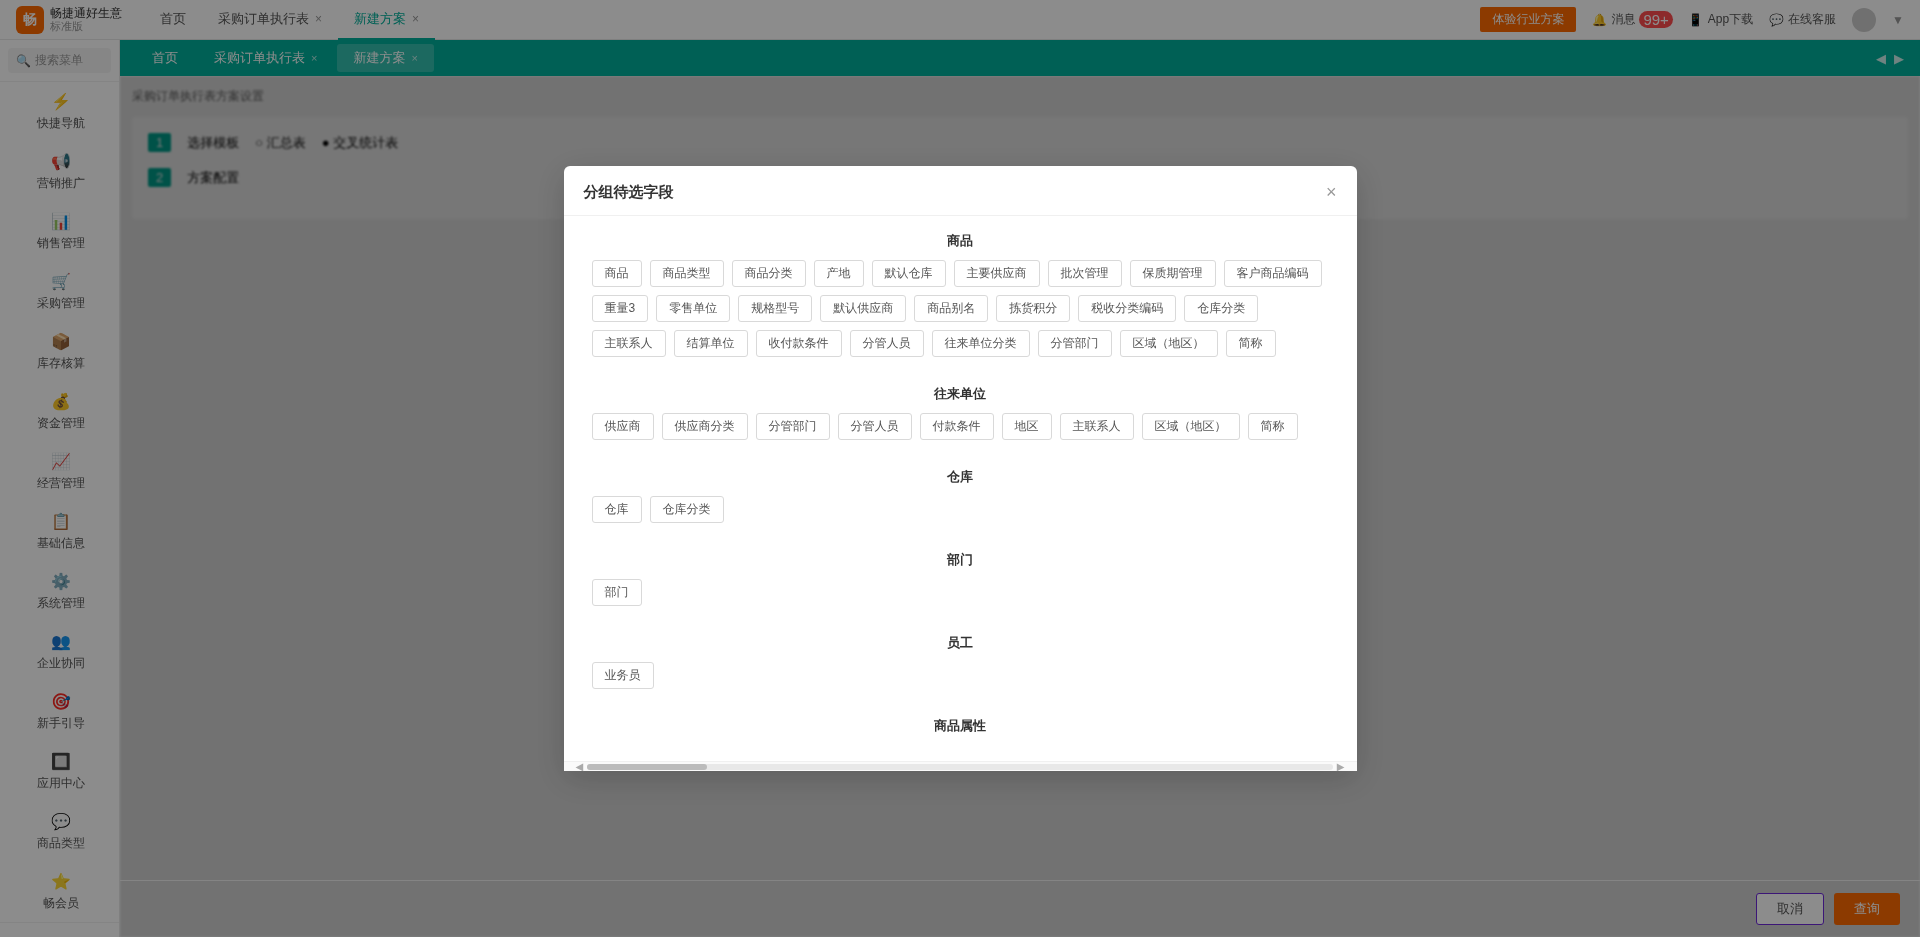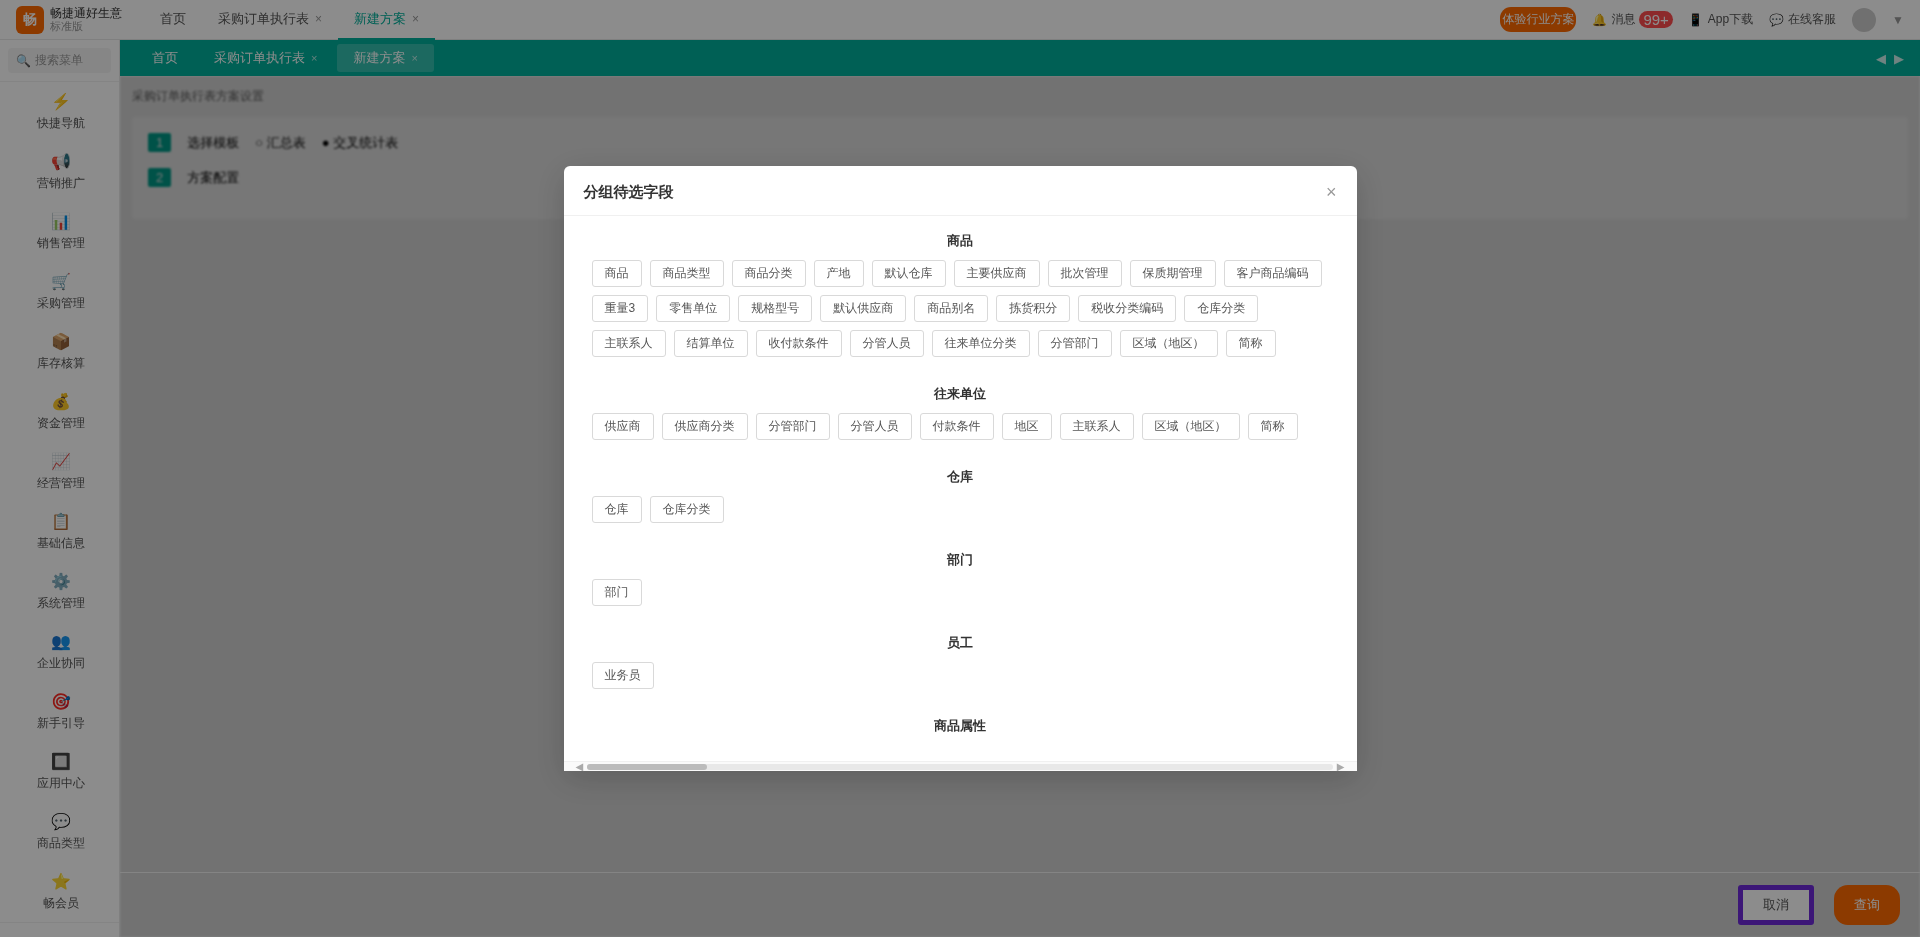--- a/index.html
+++ b/index.html
@@ -175,31 +175,30 @@
     
     .modal-footer {
       display: flex; justify-content: flex-end; gap: 10px;
       padding: 12px 20px; border-top: 1px solid #f0f0f0;
       position: fixed; bottom: 0; right: 0;
       width: 100%;
       background: transparent;
       pointer-events: none;
     }
     .btn-cancel {
-      padding: 6px 20px; border: 5px solid #6d28d9;
+      padding: 6px 20px; border: 1px solid #6d28d9;
       border-radius: 3px; background: #fff; cursor: pointer;
       font-size: 13px; color: #555;
       pointer-events: all;
     }
     .btn-confirm {
       padding: 6px 20px; border: none;
-      border-radius: 14px; background: #ff6a00; cursor: pointer;
+      border-radius: 3px; background: #ff6a00; cursor: pointer;
       font-size: 13px; color: #fff;
       pointer-events: all;
-      margin-left: 10px;
     }
   </style>
 </head>
 <body>
 
 <div class="top-bar">
   <div class="logo-area">
     <div class="logo-icon">畅</div>
     <div class="logo-text">
       <div>畅捷通好生意</div>
@@ -211,21 +210,21 @@
     <div class="tab-item">
       <span>采购订单执行表</span>
       <span class="tab-close">×</span>
     </div>
     <div class="tab-item active">
       <span>新建方案</span>
       <span class="tab-close">×</span>
     </div>
   </div>
   <div class="top-right">
-    <div class="top-right-item" style="background:#ff6a00;color:#fff;padding:4px 2px;border-radius:11px;font-size:12px;">
+    <div class="top-right-item" style="background:#ff6a00;color:#fff;padding:4px 12px;border-radius:2px;font-size:12px;">
       <span>体验行业方案</span>
     </div>
     <div class="top-right-item">
       <span>🔔</span>
       <span>消息</span>
       <span class="badge">99+</span>
     </div>
     <div class="top-right-item">
       <span>📱</span>
       <span>App下载</span>

